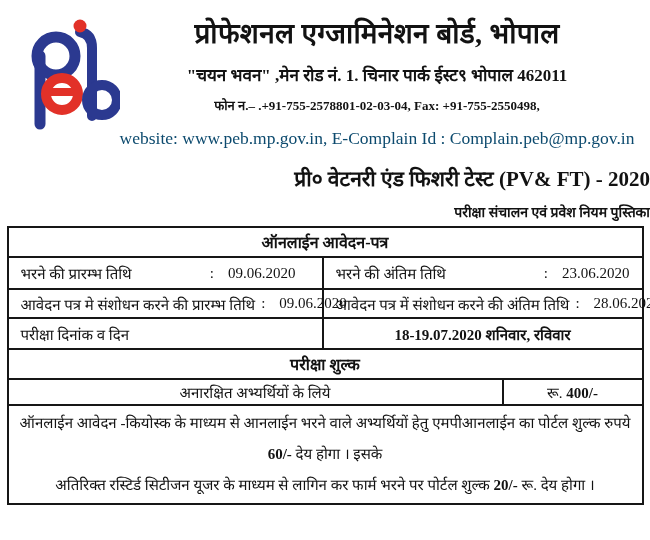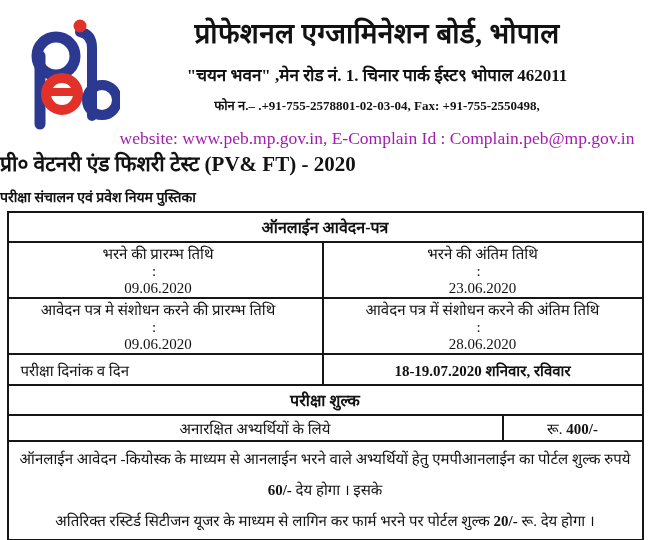--- a/index.html
+++ b/index.html
@@ -14,38 +14,38 @@
 
   
   .logo-wrap { position: absolute; left: 16px; top: 12px; width: 104px; height: 122px; }
   .header-text { margin-left: 104px; padding-top: 13px; text-align: center; }
   .org-name   { font-size: 28px; font-weight: bold; letter-spacing: .3px; margin-bottom: 12px; }
   .addr-line  { font-size: 17px; font-weight: 600; margin-bottom: 10px; }
   .phone-line { font-size: 13px; font-weight: 600; margin-bottom: 14px; }
   .website-line { font-size: 17.5px; font-weight: 500; }
 
   
-  .title-block { text-align: left; }
+  .title-block { text-align: right; margin-top: 15px; }
   .exam-title  { font-size: 21px; font-weight: bold; }
   .subtitle    { font-size: 14px; font-weight: bold; margin-top: 10px; }
 
   
   table.main {
     width: 635px; margin: 5px auto 0;
     border-collapse: collapse; table-layout: fixed;
   }
   td {
     border: 2px solid #161616;
     font-size: 15px; padding: 0 12px;
     vertical-align: middle;
   }
   .sec-hdr { text-align: center; font-weight: bold; font-size: 16px; height: 30px; }
   .h32 { height: 32px; } .h30 { height: 29px; } .h31 { height: 31px; } .h26 { height: 26px; } .h56 { height: 56px; } .h67 { height: 67px; }
 
-  .cellflex { display: flex; align-items: center; width: 100%; flex-direction: column; }
+  .cellflex { display: flex; align-items: center; width: 100%; }
   .cellflex .lbl { flex: 1 1 auto; white-space: nowrap; text-align: left; }
   .cellflex .colon { margin: 0 14px 0 6px; }
   .cellflex .val { white-space: nowrap; }
   td.pad-r-far .cellflex { padding-right: 14px; }
 
   .center-bold { text-align: center; font-weight: bold; }
   .fee-cat { text-align: center; }
   .fee-cat .cat-note { margin-top: 6px; }
   .fee-val { text-align: center; white-space: nowrap; }
   .fee-val .amount { font-weight: bold; }
@@ -71,21 +71,21 @@
       <circle cx="86" cy="88" r="15" stroke="#2b3990" stroke-width="10" fill="none"></circle>
 
       <circle cx="64" cy="14" r="6.5" fill="#e23128"></circle>
     </svg>
   </div>
 
   <div class="header-text">
     <div class="org-name">प्रोफेशनल एग्जामिनेशन बोर्ड, भोपाल</div>
     <div class="addr-line">"चयन भवन" ,मेन रोड नं. 1. चिनार पार्क  ईस्ट९ भोपाल 462011</div>
     <div class="phone-line">फोन न.– .+91-755-2578801-02-03-04, Fax: +91-755-2550498,</div>
-    <div class="website-line" id="website-line" style="color: #a21caf;">website: www.peb.mp.gov.in,  E-Complain Id : Complain.peb@mp.gov.in</div>
+    <div class="website-line" id="website-line" style="color: #0c4a6e;">website: www.peb.mp.gov.in,  E-Complain Id : Complain.peb@mp.gov.in</div>
   </div>
 
   <div class="title-block">
     <div class="exam-title">प्री० वेटनरी एंड फिशरी टेस्ट (PV&amp; FT) - 2020</div>
     <div class="subtitle">परीक्षा संचालन एवं प्रवेश नियम पुस्तिका</div>
   </div>
 
   <table class="main">
     <colgroup>
         <col style="width:315px">

